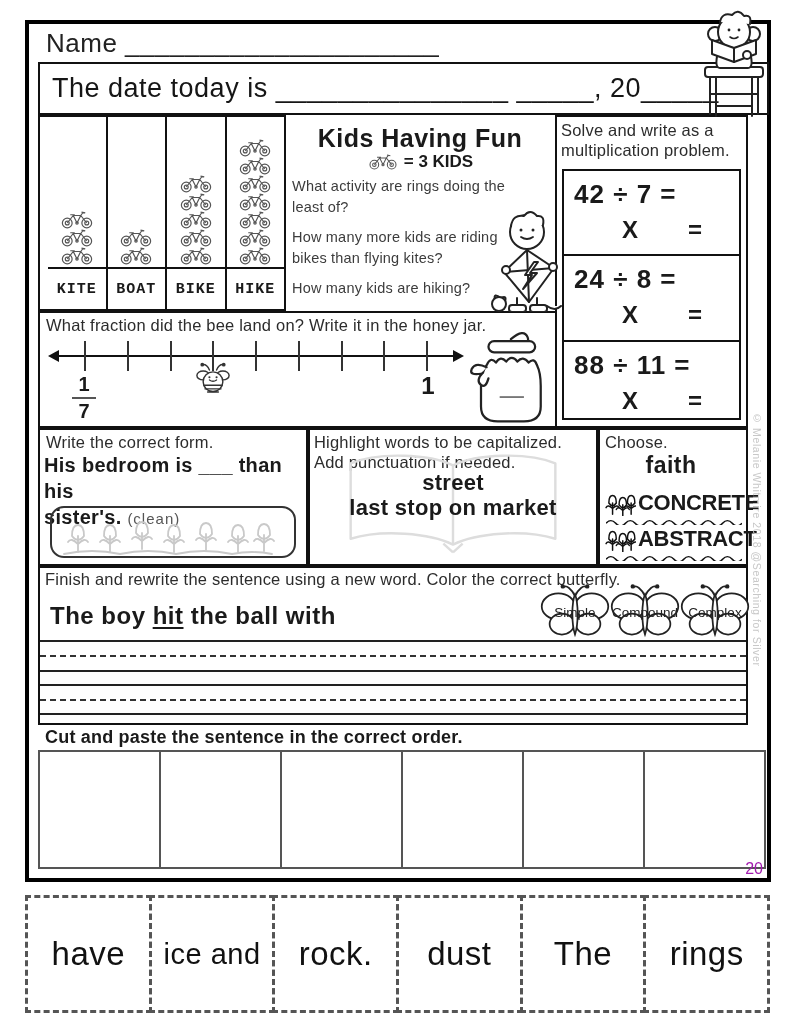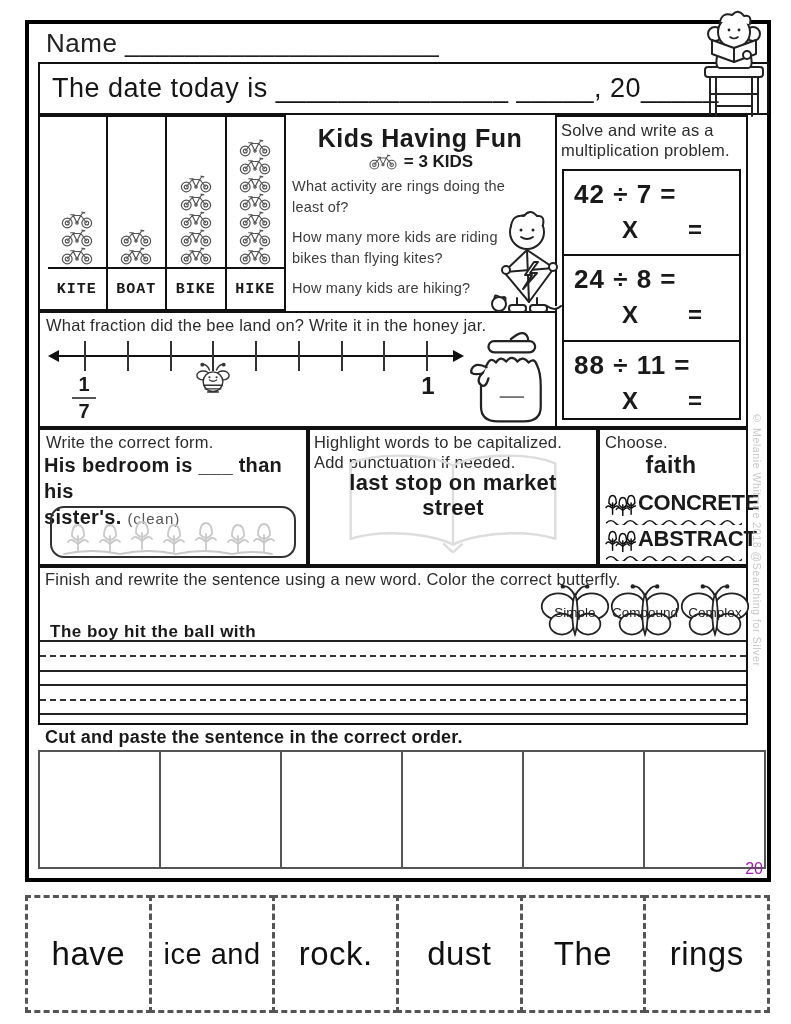--- a/index.html
+++ b/index.html
@@ -69,21 +69,21 @@
   .choose-instr { position:absolute; left:605px; top:433px; }
   .choose-word { position:absolute; left:598px; top:452px; width:146px; text-align:center; font-size:23px; font-weight:bold; letter-spacing:.5px; }
   .banner { position:absolute; left:604px; width:140px; height:32px; display:flex; align-items:center; gap:2px; }
   .banner .flowers { width:32px; height:26px; flex:0 0 auto; }
   .banner .bword { font-size:22px; font-weight:800; letter-spacing:-.3px; }
   .squiggle { position:absolute; left:2px; bottom:-6px; width:136px; height:7px; }
 
   
   .sent-box { left:38px; top:566px; width:710px; height:159px; border:2px solid #111; }
   .sent-instr { position:absolute; left:45px; top:570px; letter-spacing:.2px; }
-  .sentence { position:absolute; left:50px; top:622px; font-size:17px; font-weight:bold; letter-spacing:.5px; }
+  .sentence { position:absolute; left:50px; top:602px; font-size:24px; font-weight:bold; letter-spacing:.5px; }
   .sentence .und { text-decoration:underline; text-underline-offset:3px; }
   .bflies { position:absolute; left:540px; top:581px; display:flex; }
   .bfly { position:relative; width:70px; height:58px; }
   .bfly svg { width:70px; height:58px; }
   .bfly .lbl { position:absolute; left:0; top:24px; width:100%; text-align:center; font-size:13.5px; color:#222; }
   .wline { position:absolute; left:40px; right:45px; height:0; }
   .wsolid { border-top:2px solid #222; }
   .wdash { border-top:2px dashed #333; }
 
   
@@ -498,22 +498,22 @@
     <div>Highlight words to be capitalized.</div>
     <div>Add punctuation if needed.</div>
   </div>
   <svg class="cap-book" viewBox="0 0 240 116">
     <g fill="none" stroke="#ddd" stroke-width="2.5" stroke-linejoin="round">
       <path d="M120 18 C96 6 42 4 14 16 L14 94 C46 84 96 88 120 100 C144 88 194 84 226 94 L226 16 C198 4 144 6 120 18 Z"></path>
       <path d="M120 18 V100 M120 108 l-10 -9 M120 108 l10 -9"></path>
     </g>
   </svg>
   <div class="cap-text">
+    <div>street</div>
     <div>last stop on market</div>
-    <div>street</div>
   </div>
 
   <div class="choose-box box"></div>
   <div class="instr choose-instr">Choose.</div>
   <div class="choose-word">faith</div>
   <div class="banner" style="top:487px;">
     <svg class="flowers" viewBox="0 0 34 28">
       <g fill="none" stroke="#111" stroke-width="1.6" stroke-linecap="round">
         <g id="tulip-b">
           <path d="M9 26 V14 M9 20 q-5 -5 -7 -1 M9 20 q5 -5 7 -1"></path>

